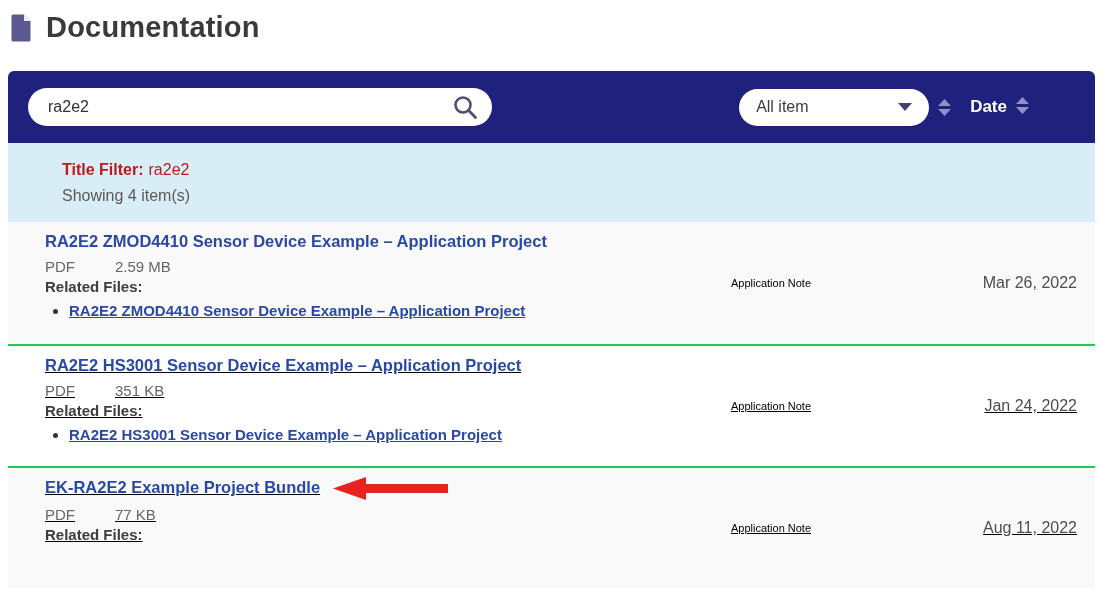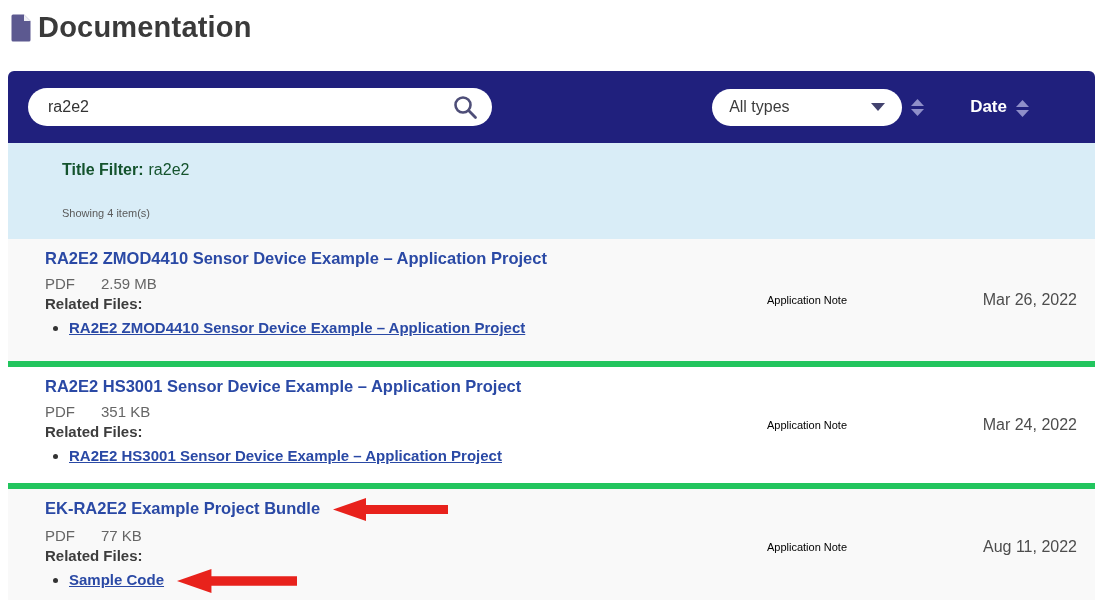--- a/index.html
+++ b/index.html
@@ -12,21 +12,21 @@
   }
   * { box-sizing: border-box; }
   body {
     margin: 0;
     width: 1103px;
     height: 600px;
     background: #fff;
     font-family: "Liberation Sans", "DejaVu Sans", sans-serif;
     overflow: hidden;
   }
-  .header { display: flex; align-items: flex-start; gap: 6px; padding: 10px 0 0 10px; }
+  .header { display: flex; align-items: flex-start; gap: 14px; padding: 10px 0 0 10px; }
   .header h1 { margin: 0; font-size: 29px; line-height: 34px; font-weight: 700; color: #3a3a3a; letter-spacing: 0.2px; }
   .doc-icon { margin-top: 4px; }
 
   .panel { margin: 27px 8px 0 8px; }
 
   
   .toolbar {
     background: var(--navy);
     height: 72px;
     border-radius: 6px 6px 0 0;
@@ -34,42 +34,42 @@
     align-items: center;
     padding-left: 20px;
   }
   .search-pill { position: relative; width: 464px; height: 38px; background: #fff; border-radius: 19px; display: flex; align-items: center; }
   .search-pill input { border: none; outline: none; background: transparent; margin-left: 18px; width: 390px; font-size: 16px; color: #333; font-family: inherit; }
   .search-icon { position: absolute; right: 13px; top: 5px; cursor: pointer; }
   .type-group { margin-left: auto; display: flex; align-items: center; }
   .type-select { width: 190px; height: 37px; background: #fff; border-radius: 19px; display: flex; align-items: center; justify-content: space-between; padding: 0 17px; cursor: pointer; }
   .type-select .label { font-size: 16px; color: #3c3c3c; }
   .sort-icon { margin-left: 9px; display: inline-block; cursor: pointer; }
-  .date-group { display: flex; align-items: flex-end; margin-left: 46px; margin-right: 66px; cursor: pointer; }
+  .date-group { display: flex; align-items: flex-start; margin-left: 19px; margin-right: 66px; cursor: pointer; }
   .date-label { color: #fff; font-size: 17px; font-weight: 600; }
 
   
   .info-bar { background: var(--info-bg); padding: 14px 20px 13px 54px; }
-  .info-line1 { font-size: 16px; color: #14532d; line-height: 26px; }
+  .info-line1 { font-size: 16px; color: #b91c1c; line-height: 26px; }
   .info-line1 .flabel { font-weight: 700; }
   .info-line1 .fvalue { margin-left: 5px; }
-  .info-line2 { font-size: 11px; color: #5a5a5a; line-height: 26px; margin-top: 17px; }
+  .info-line2 { font-size: 16px; color: #5a5a5a; line-height: 26px; }
 
   
-  .row { display: flex; align-items: stretch; min-height: 122px; }
+  .row { display: flex; align-items: stretch; min-height: 122px; gap: 36px; }
   .row:nth-child(odd) { background: #f9f9f9; }
-  .row + .row { border-top: 6px solid #22c55e; }
+  .row + .row { border-top: 2px solid #22c55e; text-decoration: underline; }
   .cell-main { flex: 1; padding: 9px 8px 12px 37px; }
   .cell-type { width: 230px; display: flex; align-items: center; justify-content: center; font-size: 11px; color: #000000; }
   .cell-date { width: 173px; display: flex; align-items: center; justify-content: flex-end; padding-right: 18px; font-size: 16px; color: #4d4d4d; }
 
   .title-wrap { line-height: 21px; }
   .title-link { color: var(--link-blue); font-size: 16.5px; font-weight: 700; text-decoration: none; cursor: pointer; }
   .meta { margin-top: 6px; font-size: 15px; color: #666; }
-  .meta .fmt { margin-right: 26px; }
+  .meta .fmt { margin-right: 40px; }
   .related-label { margin-top: 3px; font-size: 15px; font-weight: 700; color: #3d3d3d; }
   ul.related { margin: 4px 0 0 0; padding-left: 24px; }
   ul.related li { font-size: 15px; color: #333; line-height: 23px; }
   ul.related a { color: var(--link-blue); font-weight: 600; text-decoration: underline; cursor: pointer; }
   .red-arrow { vertical-align: middle; margin-left: 13px; }
   .red-arrow polygon { fill: var(--arrow-red); }
 </style>
 </head>
 <body>
 
@@ -89,21 +89,21 @@
       <div class="search-pill">
         <input type="text" value="ra2e2" style="">
         <svg class="search-icon" width="28" height="28" viewBox="0 0 28 28">
           <circle cx="12" cy="12" r="7.5" fill="none" stroke="#4e4e78" stroke-width="2.6"></circle>
           <line x1="17.6" y1="17.6" x2="24.5" y2="24.5" stroke="#4e4e78" stroke-width="2.8" stroke-linecap="round"></line>
         </svg>
       </div>
 
       <div class="type-group">
         <div class="type-select">
-          <span class="label">All types</span>
+          <span class="label">All item</span>
           <svg width="14" height="8" viewBox="0 0 14 8">
             <polygon points="0,0 14,0 7,8" fill="#42426e"></polygon>
           </svg>
         </div>
         <svg class="sort-icon" width="13" height="17" viewBox="0 0 13 17">
           <polygon points="6.5,0 13,7 0,7" fill="var(--sort-icon)"></polygon>
           <polygon points="0,10 13,10 6.5,17" fill="var(--sort-icon)"></polygon>
         </svg>
       </div>
 
@@ -148,39 +148,34 @@
       </div>
       <div class="meta">
         <span class="fmt">PDF</span><span class="fsize">351 KB</span>
       </div>
       <div class="related-label">Related Files:</div>
       <ul class="related">
               <li><a href="#">RA2E2 HS3001 Sensor Device Example – Application Project</a></li>
             </ul>
     </div>
     <div class="cell-type">Application Note</div>
-    <div class="cell-date">Mar 24, 2022</div>
+    <div class="cell-date">Jan 24, 2022</div>
   </div>
 
   <div class="row">
     <div class="cell-main">
       <div class="title-wrap">
         <a href="#" class="title-link">EK-RA2E2 Example Project Bundle</a><svg class="red-arrow title-arrow" width="115" height="23" viewBox="0 0 115 23">
                 <polygon points="0,11.5 33,0 33,7 115,7 115,16 33,16 33,23"></polygon>
               </svg>
       </div>
       <div class="meta">
         <span class="fmt">PDF</span><span class="fsize">77 KB</span>
       </div>
       <div class="related-label">Related Files:</div>
-      <ul class="related">
-              <li><a href="#">Sample Code</a><svg class="red-arrow" width="120" height="24" viewBox="0 0 115 23">
-                  <polygon points="0,11.5 33,0 33,7 115,7 115,16 33,16 33,23"></polygon>
-                </svg></li>
-            </ul>
     </div>
     <div class="cell-type">Application Note</div>
     <div class="cell-date">Aug 11, 2022</div>
   </div>
 </div>
 
   </div>
 </div>
 
 </body></html>

